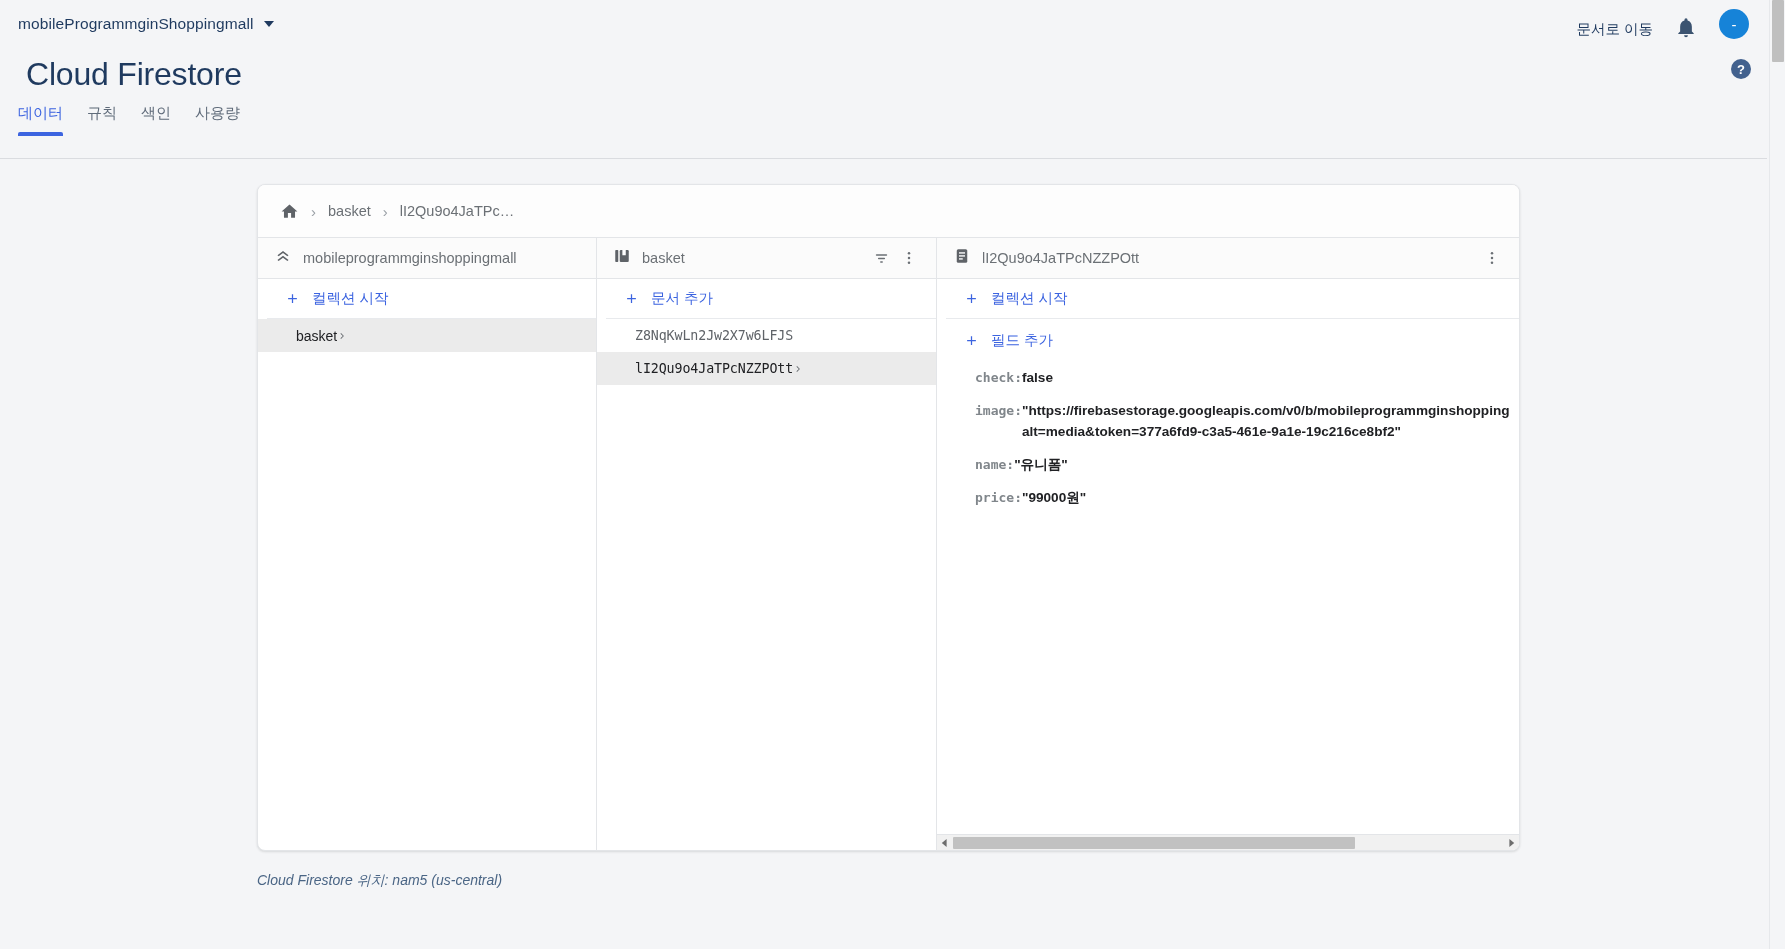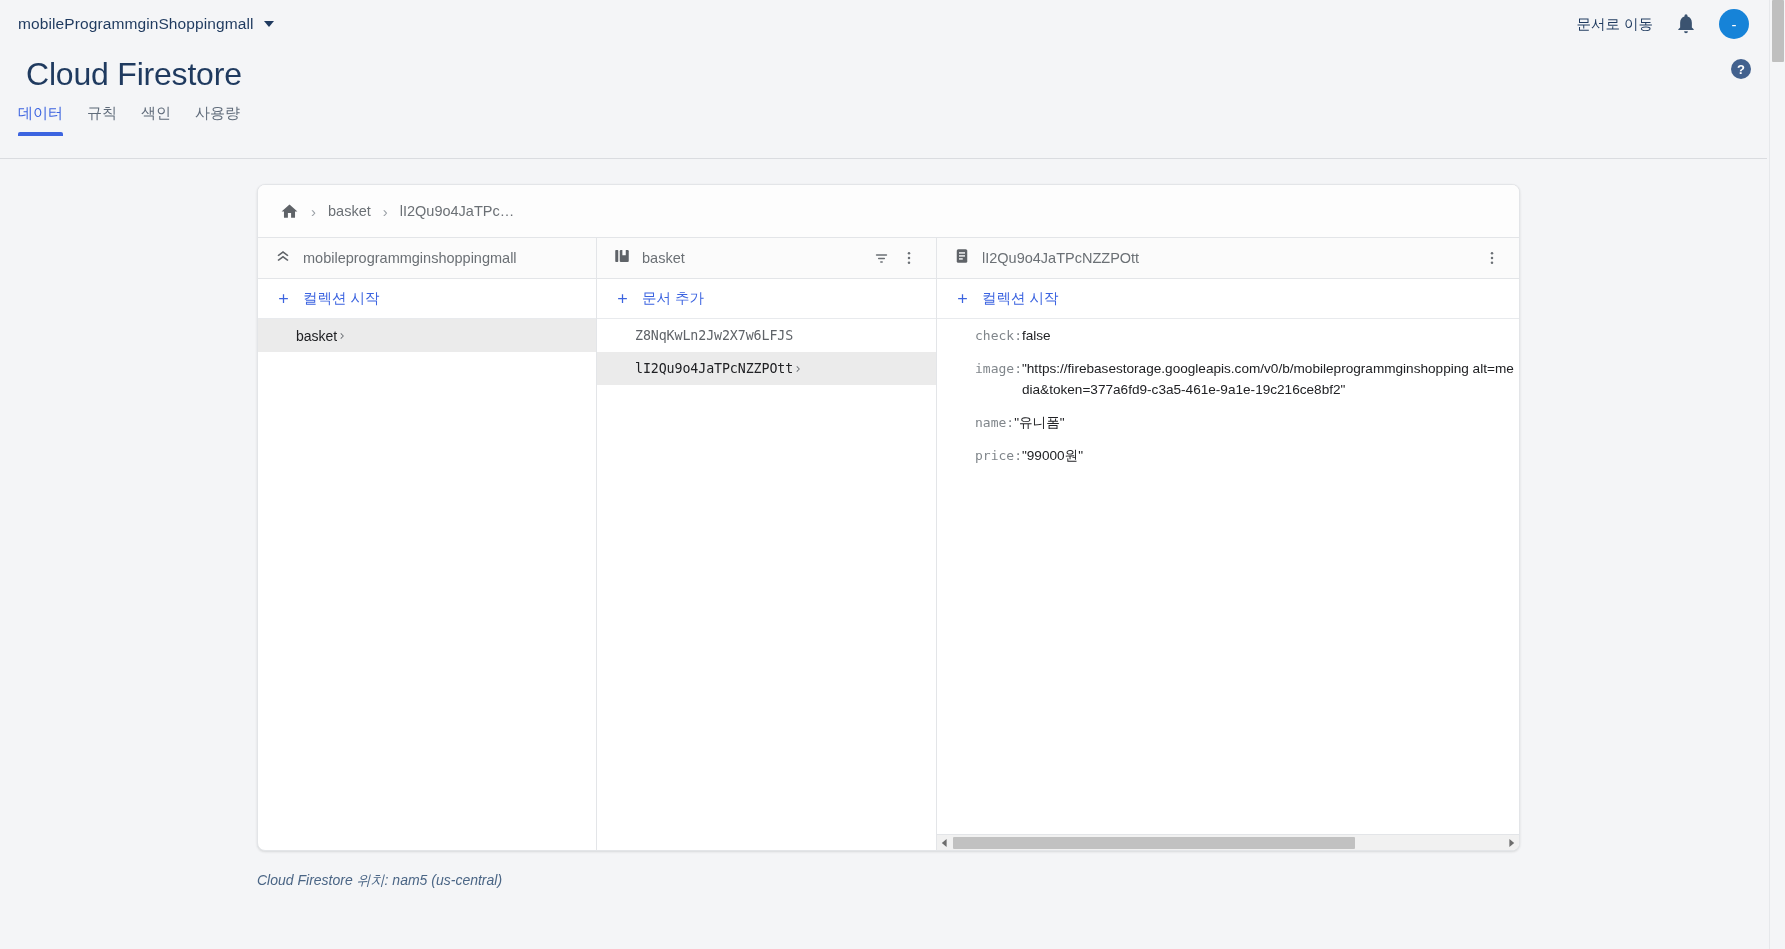--- a/index.html
+++ b/index.html
@@ -30,21 +30,21 @@
   .project-name {
     font-size: 15.5px; color: #1f3a5f; font-weight: 500; letter-spacing: .1px;
   }
   .caret-down {
     width: 0; height: 0;
     border-left: 5.5px solid transparent;
     border-right: 5.5px solid transparent;
     border-top: 6px solid #1f3a5f;
   }
   .topbar-right {
-    margin-left: auto; display: flex; align-items: center; gap: 22px;
+    margin-left: auto; display: flex; align-items: flex-end; gap: 22px;
     margin-right: 36px;
   }
   .goto-docs { font-size: 14.5px; color: #1f3a5f; cursor: pointer; }
   .bell-icon { width: 22px; height: 22px; display:block; }
   .avatar {
     width: 30px; height: 30px; border-radius: 50%;
     background: #1683d8;
     display: flex; align-items: center; justify-content: center;
     color: #ffffff; font-size: 15px; line-height: 1; cursor: pointer;
   }
@@ -130,20 +130,21 @@
     width: 22px; height: 22px; display: flex; align-items: center;
     justify-content: center; cursor: pointer; border-radius: 50%;
   }
 
   .add-row {
     height: 40px; flex: 0 0 40px;
     display: flex; align-items: center; gap: 12px;
     padding: 0 18px;
     border-bottom: 1px solid #e8eaed;
     cursor: pointer;
+    margin-left: 9px;
   }
   .plus-icon { width: 15px; height: 15px; display:block; }
   .add-label { font-size: 14.5px; color: #3c64e0; font-weight: 500; }
 
   .list { flex: 1 1 auto; overflow: hidden; min-height: 0; }
   .list-item {
     height: 33px;
     display: flex; align-items: center;
     padding: 0 12px 0 38px;
     cursor: pointer;
@@ -165,20 +166,21 @@
   .fields-area {
     flex: 1 1 auto; min-height: 0; position: relative;
     display: flex; flex-direction: column;
   }
   .fields-scroll { flex: 1 1 auto; min-height: 0; overflow: hidden; position: relative; }
   .field-row {
     display: flex; align-items: flex-start;
     padding: 6px 0 6px 38px;
     font-size: 13.6px;
     line-height: 21px;
+    font-weight: bold;
   }
   .field-key {
     font-family: "DejaVu Sans Mono", "Liberation Mono", monospace;
     font-size: 13px; color: #80868b;
     white-space: nowrap; flex: 0 0 auto;
   }
   .field-val {
     font-size: 13.6px; color: #202124;
     word-break: break-all;
     max-width: 560px;
@@ -385,20 +387,28 @@
           <span>
             <svg class="plus-icon" viewBox="0 0 24 24" fill="#3c64e0">
               <path d="M19 13h-6v6h-2v-6H5v-2h6V5h2v6h6z"></path>
             </svg>
           </span>
           <span class="add-label">컬렉션 시작</span>
         </div>
 
         <div class="fields-area">
           <div class="fields-scroll">
+            <div class="add-row" style="border-bottom:none;height:42px;">
+              <span>
+                <svg class="plus-icon" viewBox="0 0 24 24" fill="#3c64e0">
+                  <path d="M19 13h-6v6h-2v-6H5v-2h6V5h2v6h6z"></path>
+                </svg>
+              </span>
+              <span class="add-label">필드 추가</span>
+            </div>
 
             <div class="field-row">
               <span class="field-key">check:</span>
               <span class="field-val">false</span>
             </div>
 
             <div class="field-row">
               <span class="field-key">image:</span>
               <span class="field-val">"https://firebasestorage.googleapis.com/v0/b/mobileprogrammginshopping alt=media&amp;token=377a6fd9-c3a5-461e-9a1e-19c216ce8bf2"</span>
             </div>

